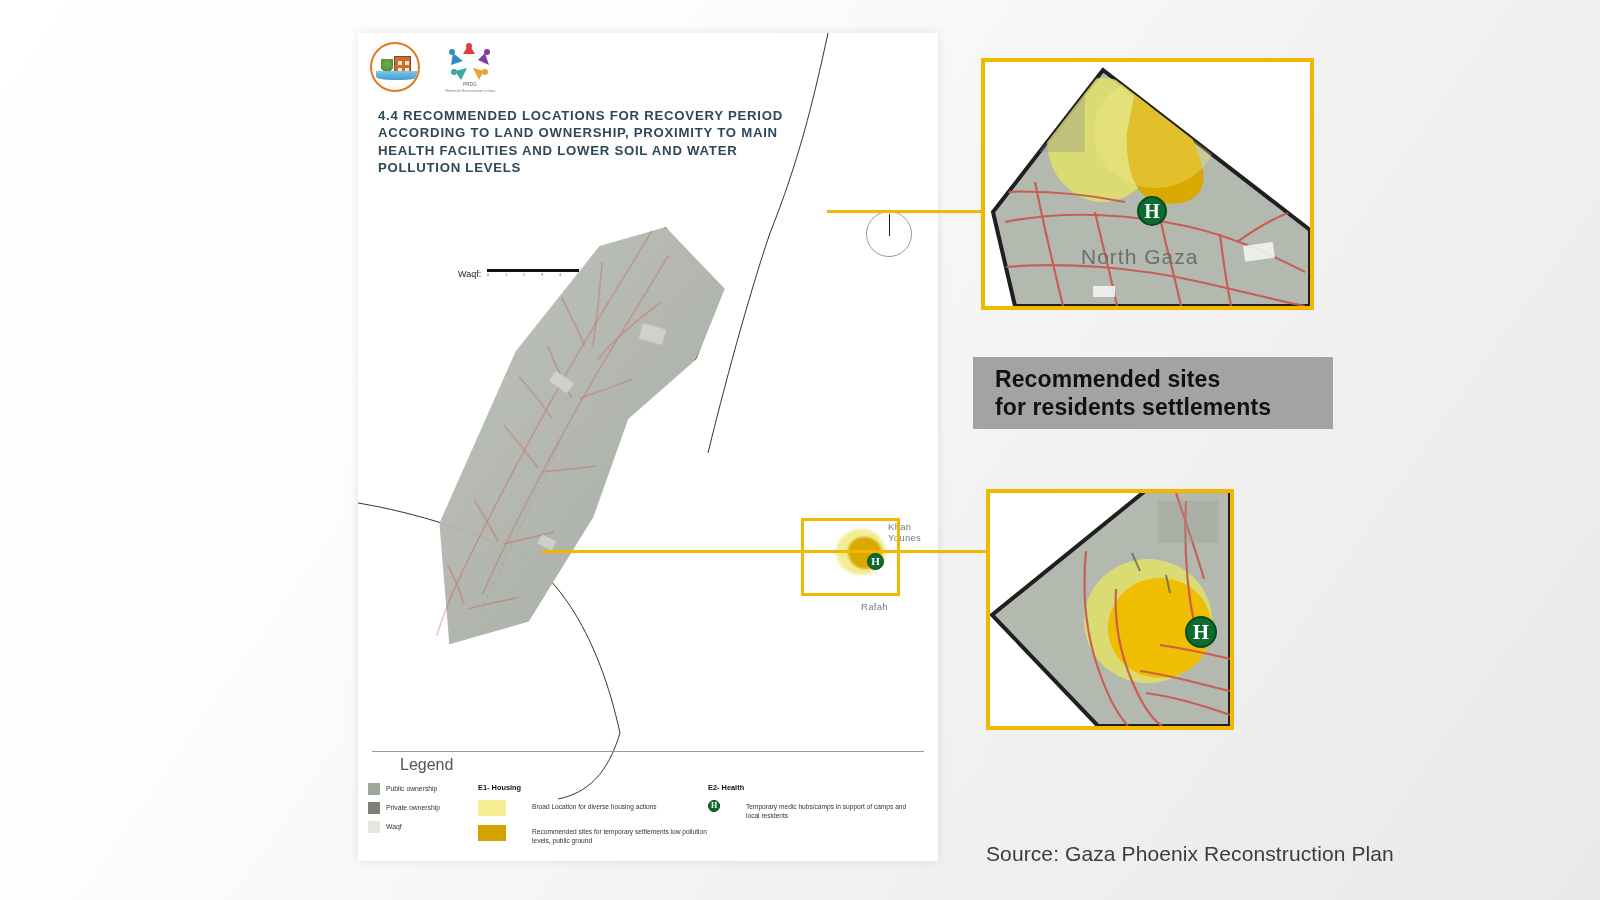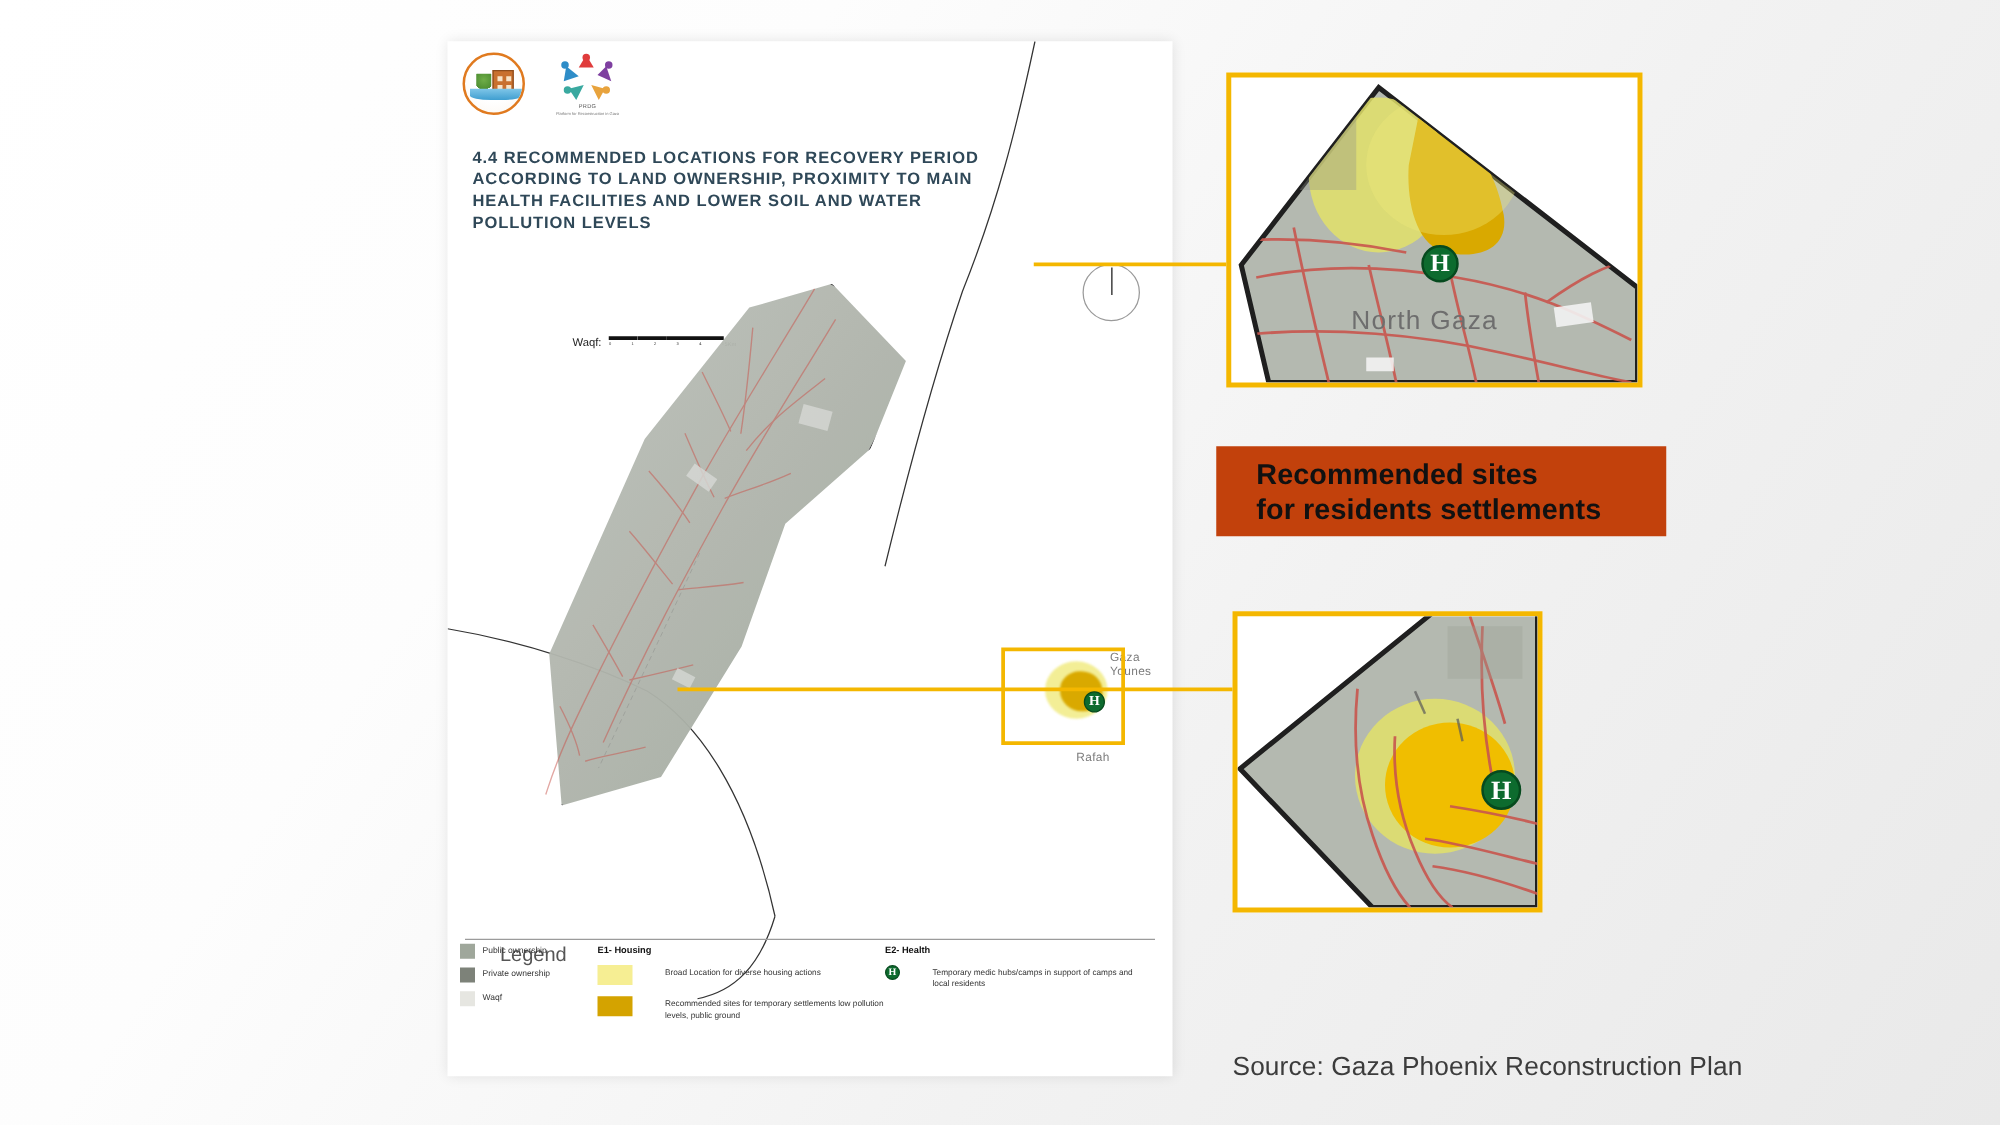--- a/index.html
+++ b/index.html
@@ -39,21 +39,21 @@
     background: linear-gradient(#7fc6e8, #3f9ed0); border-radius: 0 0 40% 40%; }
   .logo-circ .lc-arcTop { position:absolute; left:0; top:0; width:100%; height:100%;
      border-top: 5px solid rgba(224,122,31,.0); }
   .logo-star { width: 56px; height: 52px; position: relative; }
   .logo-star .ls-txt { position:absolute; bottom:6px; left:50%; transform:translateX(-50%);
      font-size:4.5px; color:#5a5a5a; letter-spacing:.2px; white-space:nowrap;}
   .logo-star .ls-txt2 { position:absolute; bottom:0px; left:50%; transform:translateX(-50%);
      font-size:3.2px; color:#7a7a7a; white-space:nowrap;}
 
   .doc-title {
-    position: absolute; left: 20px; top: 84px; width: 420px;
+    position: absolute; left: 20px; top: 74px; width: 420px;
     font-size: 13.2px; font-weight: 700; line-height: 1.32;
     letter-spacing: 0.75px; color: #2f4858; text-transform: uppercase;
   }
 
   .north-arrow { position: absolute; left: 508px; top: 178px; width: 46px; height: 46px; }
   .north-arrow .na-c { width:46px; height:46px; border:1px solid #9a9a9a; border-radius:50%; }
   .north-arrow .na-n { position:absolute; left:22.5px; top:3px; width:1.6px; height:22px; background:#1a1a1a; }
 
   .scale-wrap { position: absolute; left: 100px; top: 236px; display:flex; align-items:flex-start; gap:6px; }
   .scale-label { font-size: 9px; color: #222; }
@@ -100,21 +100,21 @@
     position:absolute; font-size:9.5px; color:#7b7b7b; letter-spacing:.3px; z-index:5;
     font-family:"Liberation Sans", sans-serif;
   }
 
   
   .callbox { position:absolute; border:3px solid #F4B700; z-index:9; }
 
   
   .legend-rule { position:absolute; left:14px; top:718px; width:552px; height:1px; background:#9b9b9b; }
   .legend-title { position:absolute; left:42px; top:723px; font-size:16px; color:#555; }
-  .legend-cols { position:absolute; left:10px; top:722px; width:566px; display:flex; }
+  .legend-cols { position:absolute; left:10px; top:750px; width:566px; display:flex; }
   .lg-col1 { width: 110px; }
   .lg-col2 { width: 230px; }
   .lg-col3 { width: 226px; }
   .lg-row { display:flex; align-items:flex-start; gap:6px; margin-bottom:7px; }
   .sw { width:12px; height:12px; flex:0 0 12px; }
   .sw-pub { background:#9FA79B; }
   .sw-priv { background:#7D8279; }
   .sw-waqf { background:#E6E6E1; }
   .lg-txt { font-size:6.8px; color:#333; line-height:1.3; padding-top:2px; }
   .lg-head { font-size:7.4px; font-weight:700; color:#111; margin-bottom:8px; }
@@ -137,22 +137,22 @@
   #inset-top { left:981px; top:58px; width:333px; height:252px; }
   #inset-bot { left:986px; top:489px; width:248px; height:241px; }
 
   .inset-map { position:absolute; inset:0; }
   .inset-lbl { position:absolute; font-size:21px; color:#6e6e6e; letter-spacing:1px; }
 
   .connector { position:absolute; background:#F4B700; z-index:4; }
 
   .yellow-banner {
     position:absolute; left:973px; top:357px; width:360px; height:72px;
-    background:#c2410c; display:flex; flex-direction:column; justify-content:center;
-    padding-left:32px;
+    background:#a3a3a3; display:flex; flex-direction:column; justify-content:center;
+    padding-left:22px;
   }
   .yellow-banner div {
     font-size:23px; font-weight:700; color:#111111; line-height:1.22; letter-spacing:.1px;
   }
 
   .source-line {
     position:absolute; left:986px; top:842px;
     font-size:21px; color:#3c3c3c; letter-spacing:.1px;
   }
 </style>
@@ -254,21 +254,21 @@
           </g>
         </svg>
       </div>
     </div>
 
     <div class="blob blob-pale" style="left:478px;top:496px;width:50px;height:46px;"></div>
     <div class="blob blob-gold" style="left:490px;top:504px;width:34px;height:32px;border-radius:46% 50% 44% 52%;"></div>
 
     <div class="hmark" style="left:509px;top:520px;">H</div>
 
-    <div class="place-lbl" style="left:530px;top:488px;">Gaza Younes</div>
+    <div class="place-lbl" style="left:530px;top:488px;">Khan Younes</div>
     <div class="place-lbl" style="left:503px;top:568px;">Rafah</div>
 
     <div class="callbox" style="left:443px;top:485px;width:99px;height:78px;"></div>
   </div>
 
   <div class="legend-rule"></div>
   <div class="legend-title">Legend</div>
 
   <div class="legend-cols">
     <div class="lg-col1">

